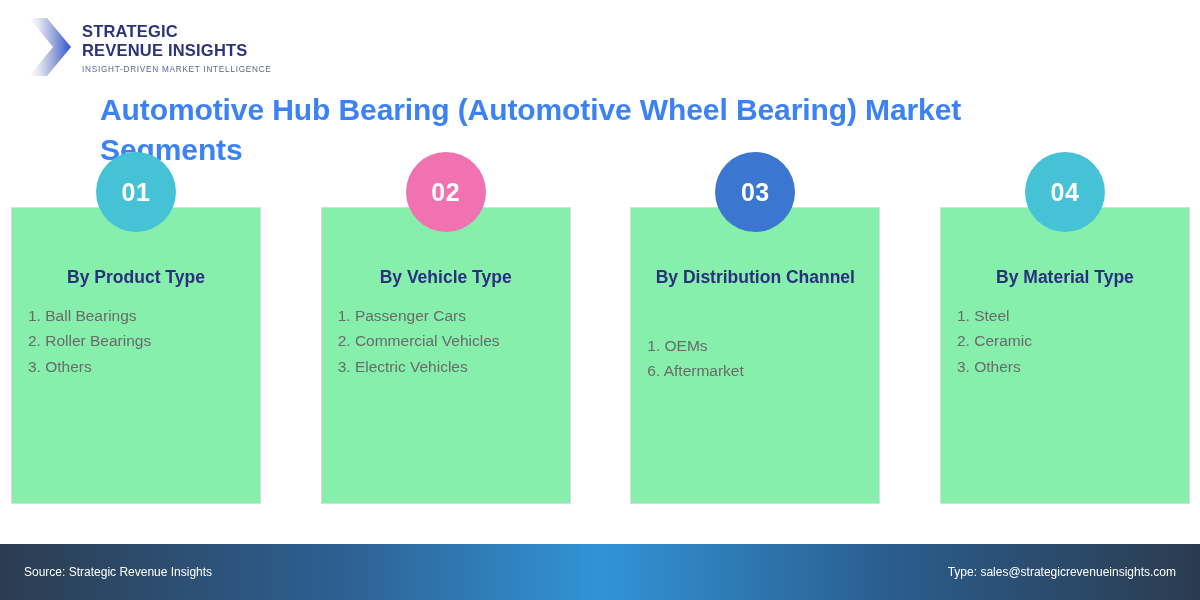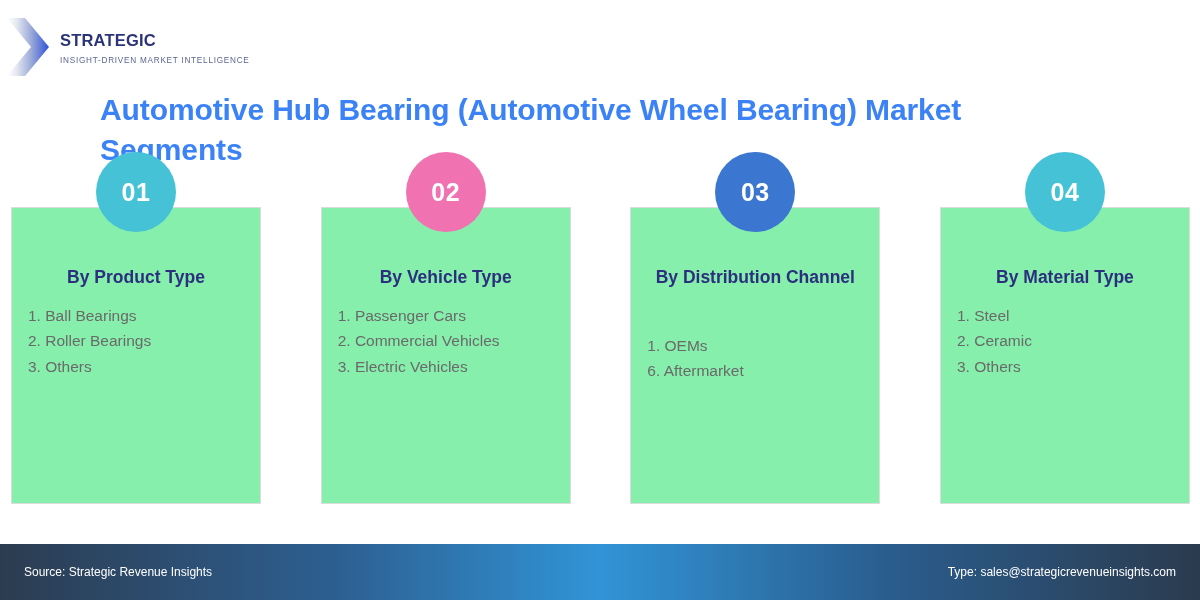--- a/index.html
+++ b/index.html
@@ -8,21 +8,21 @@
     width:1200px; height:600px;
     background:#ffffff;
     font-family:"Liberation Sans", sans-serif;
     overflow:hidden;
     position:relative;
   }
 
   
   #logo-block {
     position:absolute;
-    left:5px; top:16px;
+    left:27px; top:16px;
     display:flex;
     align-items:center;
     gap:9px;
   }
   #logo-mark { width:46px; height:62px; display:block; flex:none; }
   #logo-text-block { padding-top:2px; }
   .logo-line {
     font-size:16.5px;
     font-weight:bold;
     letter-spacing:0.2px;
@@ -128,20 +128,21 @@
         <stop offset="0%" stop-color="#ffffff"></stop>
         <stop offset="22%" stop-color="#e6e9f2"></stop>
         <stop offset="58%" stop-color="#9aa9d8"></stop>
         <stop offset="100%" stop-color="#2f53d8"></stop>
       </linearGradient>
     </defs>
     <path d="M2 2 L26 31 L2 60 L20 60 L44 31 L20 2 Z" fill="url(#chevGrad)"></path>
   </svg>
   <div id="logo-text-block">
     <div class="logo-line">STRATEGIC</div>
+    <div class="logo-line">REVENUE INSIGHTS</div>
     <div id="logo-tagline">INSIGHT-DRIVEN MARKET INTELLIGENCE</div>
   </div>
 </div>
 
 <h1 id="page-title">Automotive Hub Bearing (Automotive Wheel Bearing) Market Segments</h1>
 
 <div id="cards">
 
   <div class="card">
     <div class="card-badge" style="background: rgb(70, 194, 214);">01</div>

